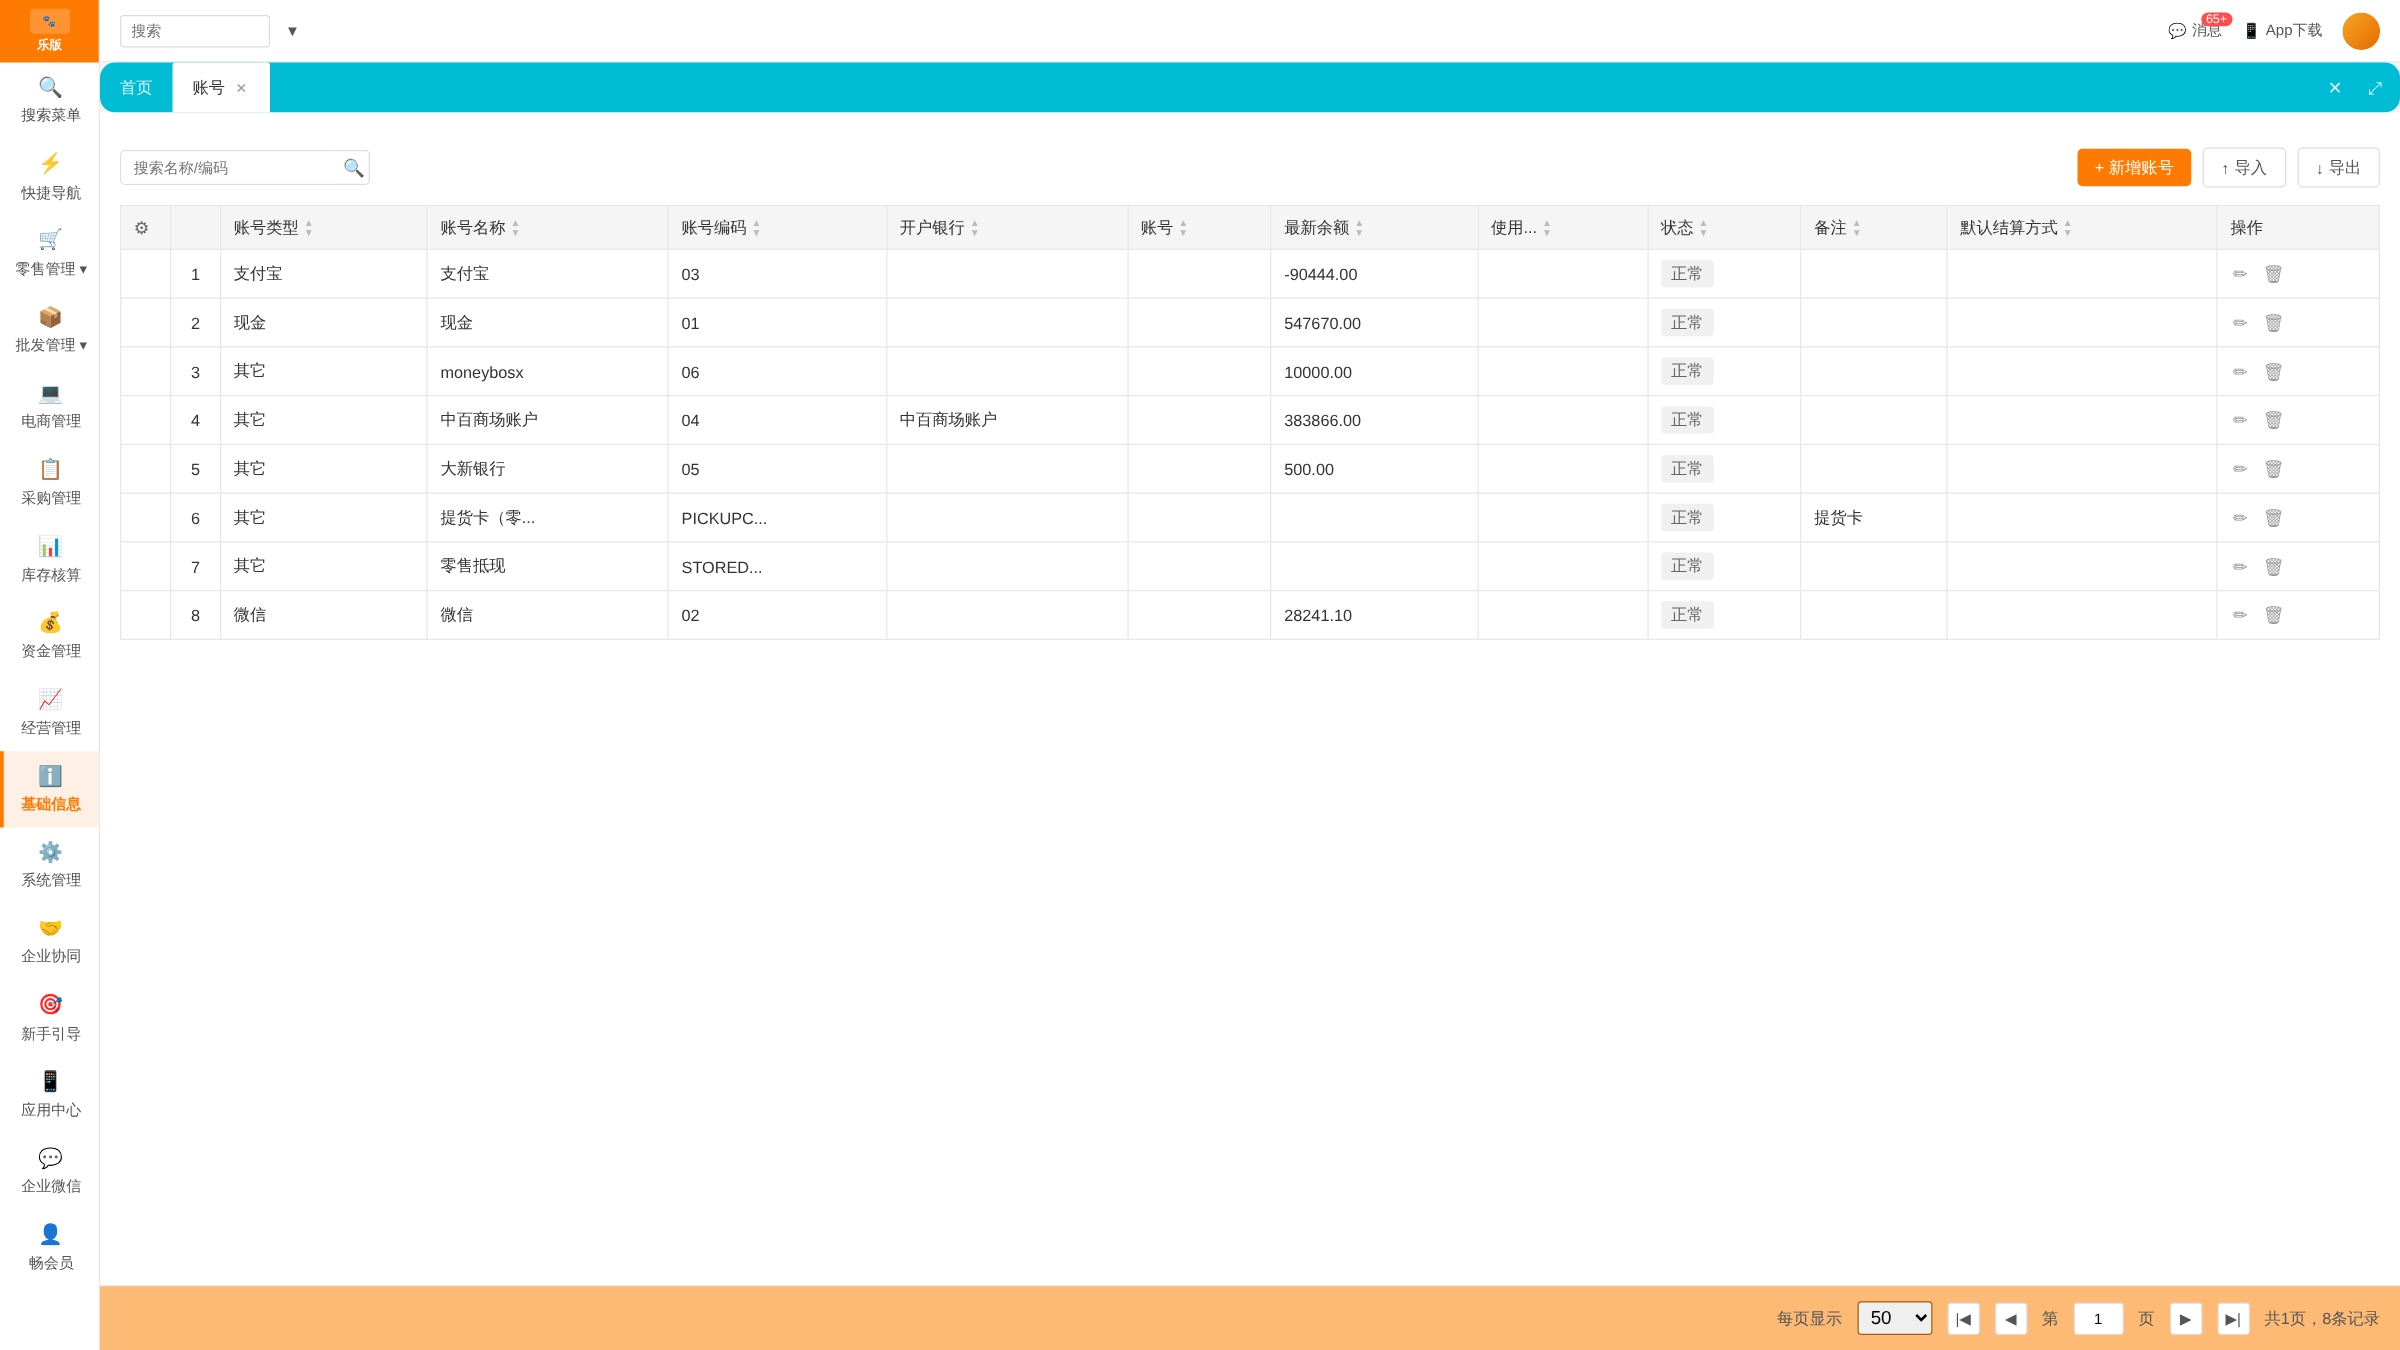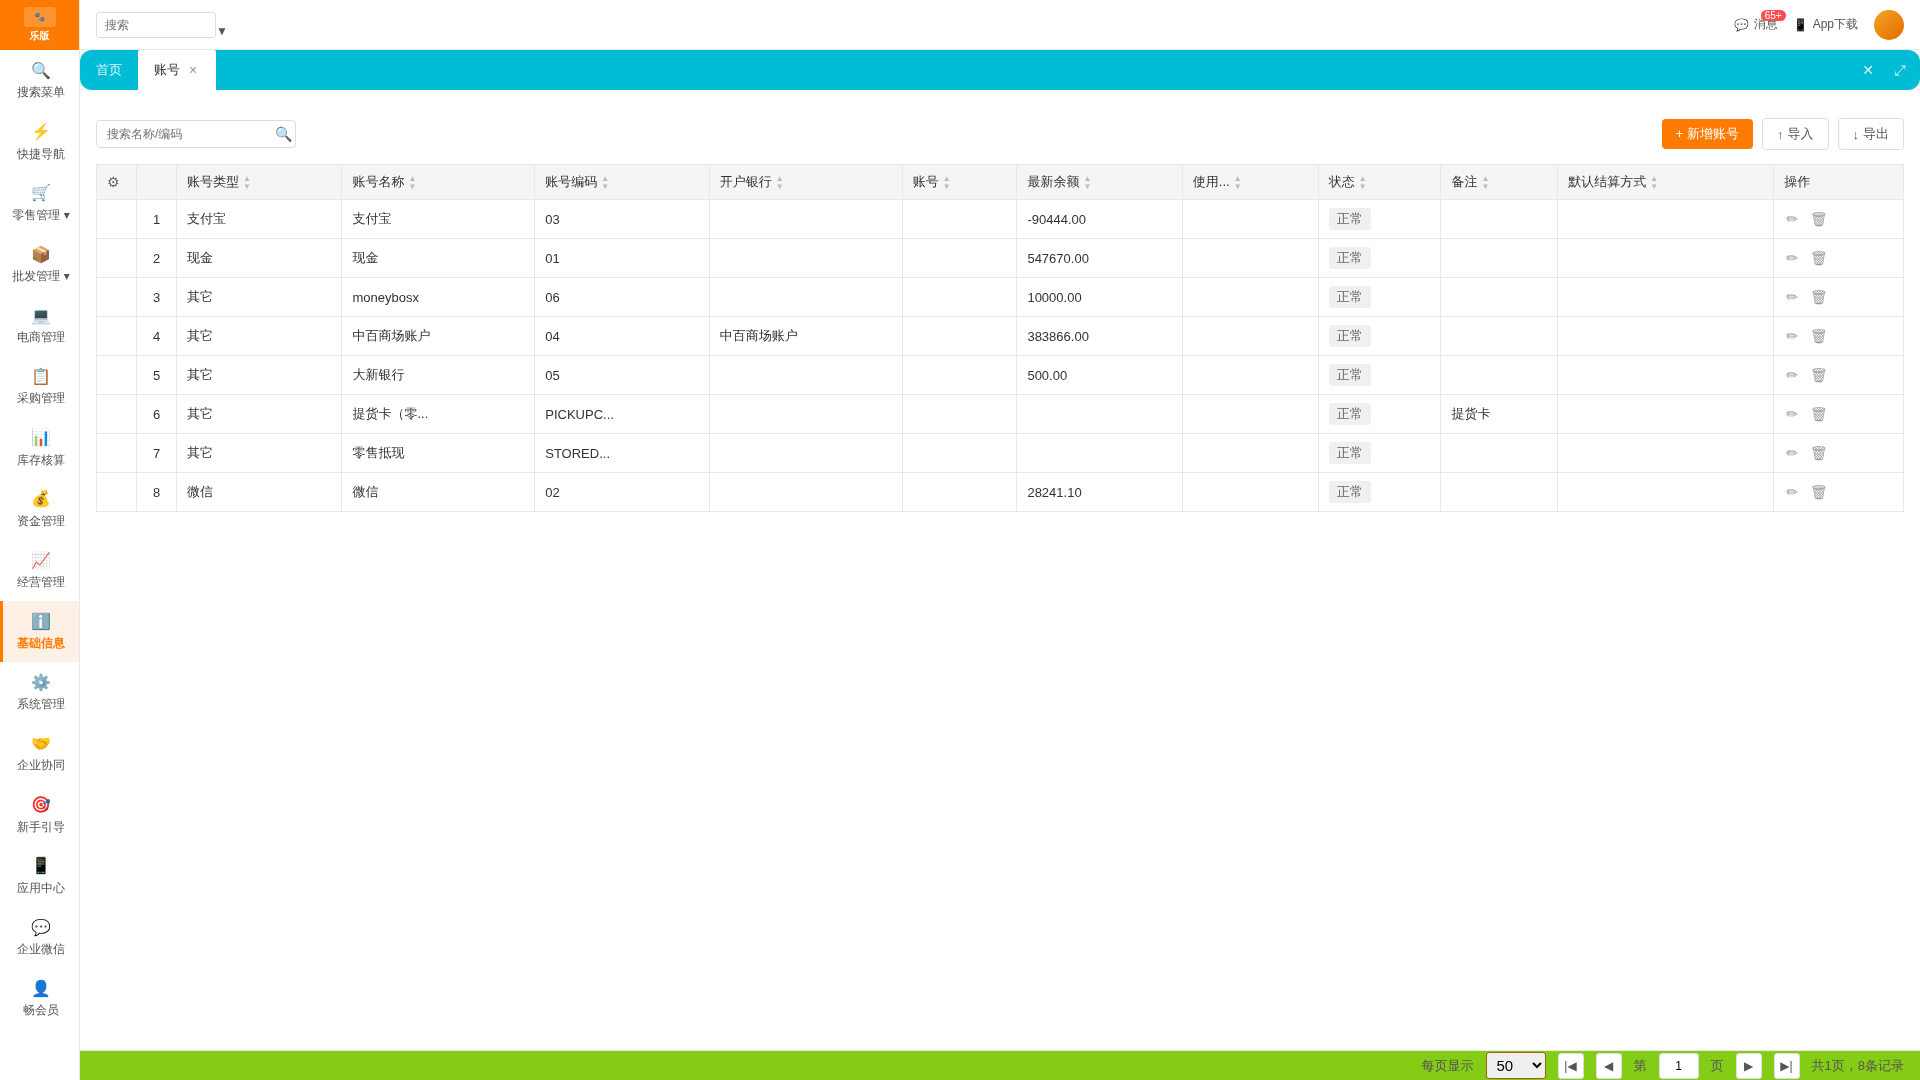--- a/index.html
+++ b/index.html
@@ -71,21 +71,21 @@
     .top-header {
       height: 50px;
       background: #fff;
       display: flex;
       align-items: center;
       justify-content: space-between;
       padding: 0 16px;
       border-bottom: 1px solid #e8e8e8;
       flex-shrink: 0;
     }
-    .top-header-left { display: flex; align-items: flex-end; gap: 0; }
+    .top-header-left { display: flex; align-items: center; gap: 12px; }
     .search-box-top {
       width: 120px;
       height: 26px;
       border: 1px solid #ddd;
       border-radius: 3px;
       padding: 0 8px;
       font-size: 12px;
       color: #999;
     }
     .header-dropdown {
@@ -302,23 +302,23 @@
     }
     .action-btns { display: flex; gap: 8px; align-items: center; }
     .action-btn { cursor: pointer; color: #999; font-size: 14px; background: none; border: none; padding: 2px; }
     .settings-col { width: 36px; text-align: center; }
 
     
     .pagination-bar {
       display: flex;
       align-items: center;
       justify-content: flex-end;
-      padding: 1px 16px;
+      padding: 12px 16px;
       border-top: 1px solid #e8e8e8;
-      background: #84cc16;
+      background: #fdba74;
       gap: 12px;
       font-size: 13px;
       color: #555;
       flex-shrink: 0;
     }
     .page-size-select {
       border: 1px solid #a16207;
       border-radius: 3px;
       padding: 3px 6px;
       font-size: 15px;

